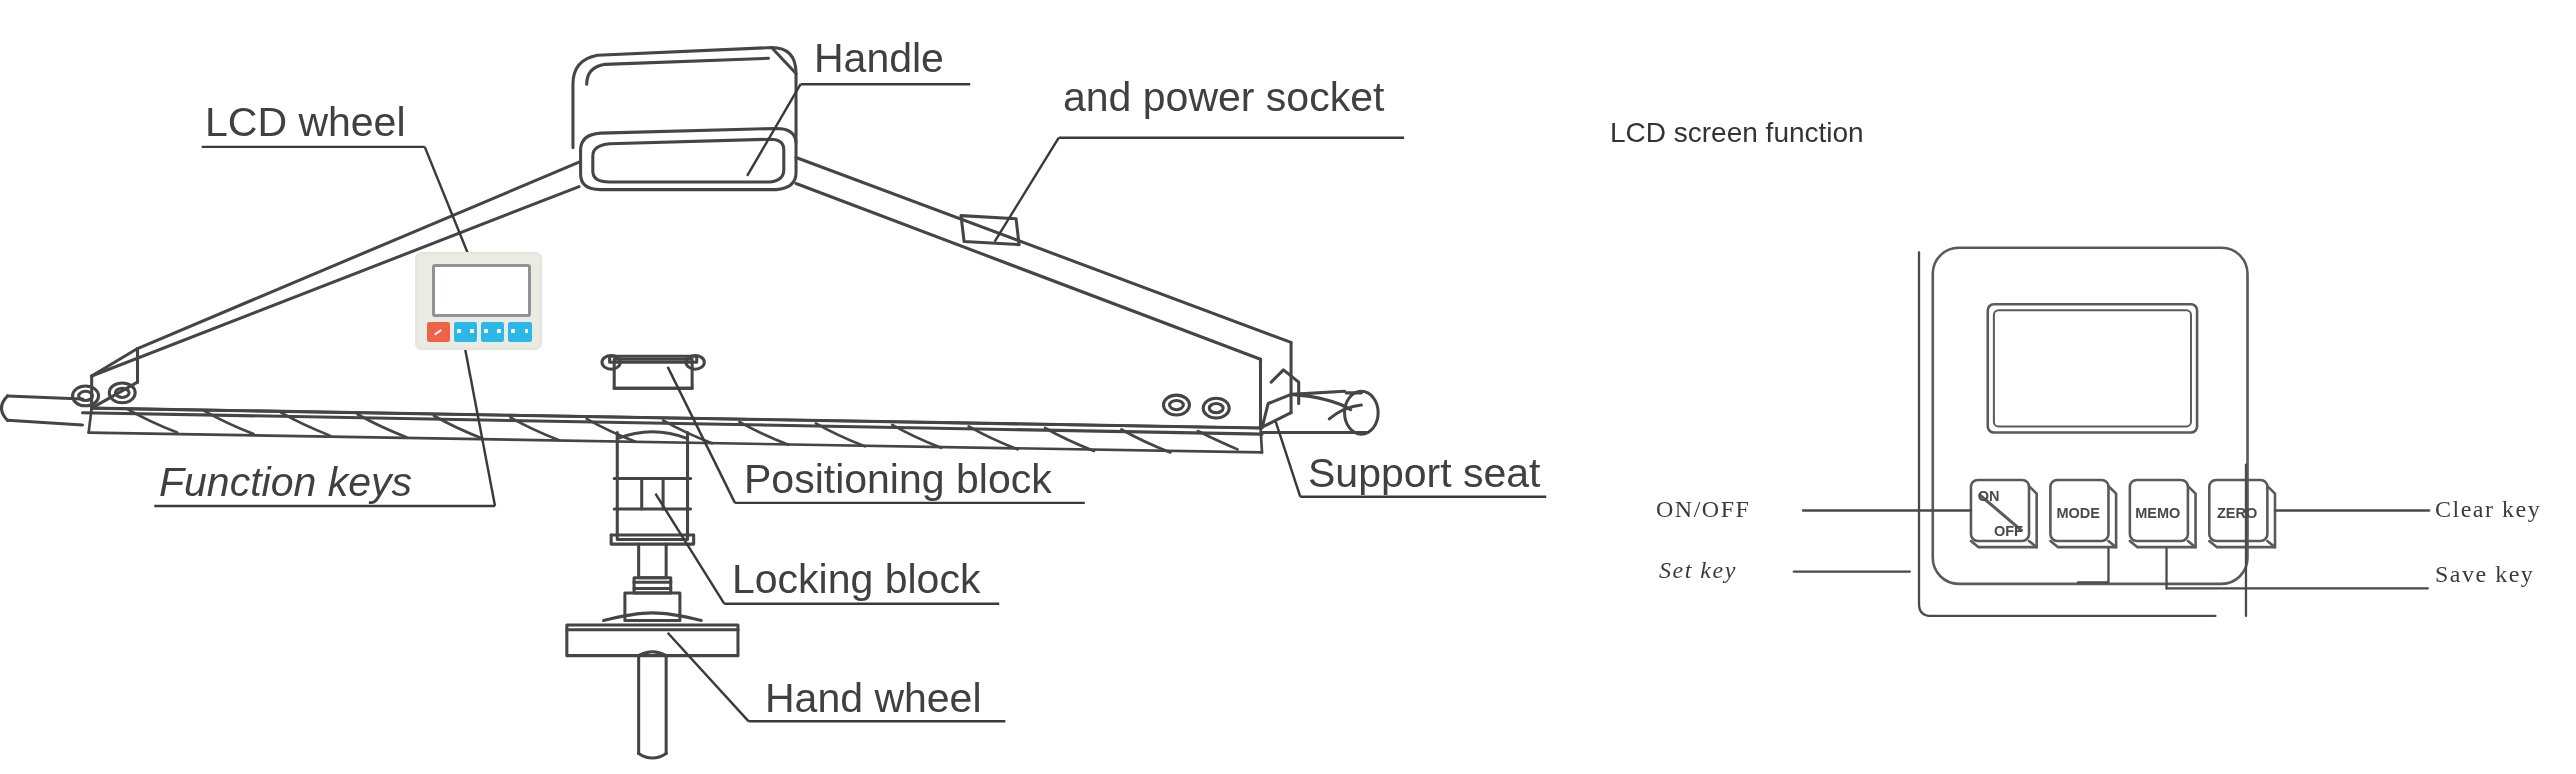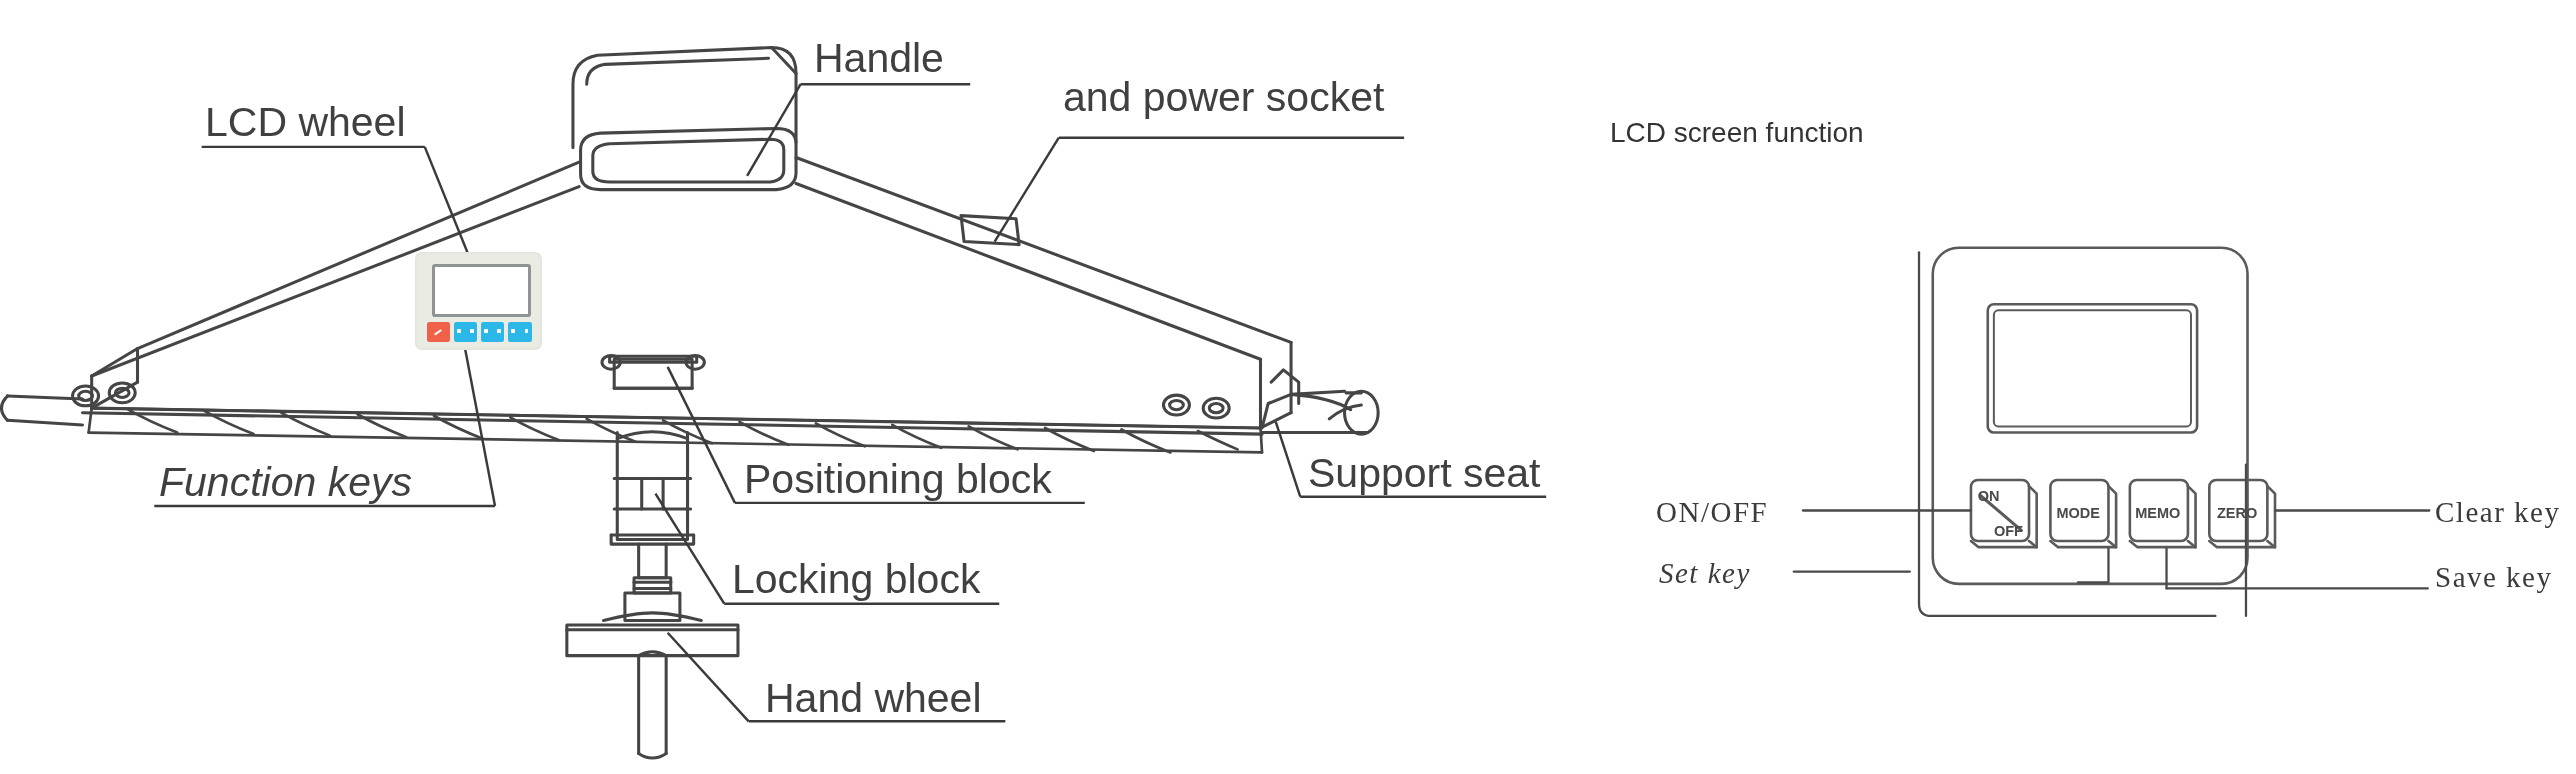--- a/index.html
+++ b/index.html
@@ -32,21 +32,21 @@
     font-family: "Liberation Sans", sans-serif;
     white-space: pre;
     line-height: 1.18;
   }
   .lbl-main {
     font-size: 41px;
     color: #404040;
   }
   .lbl-mono {
     font-family: "Liberation Serif", serif;
-    font-size: 29px;
+    font-size: 24px;
     letter-spacing: 1.5px;
     color: #3b3b3b;
   }
   .lbl-title {
     font-size: 28px;
     color: #333333;
   }
   .keycap-txt {
     font-family: "Liberation Sans", sans-serif;
     font-size: 19px;

